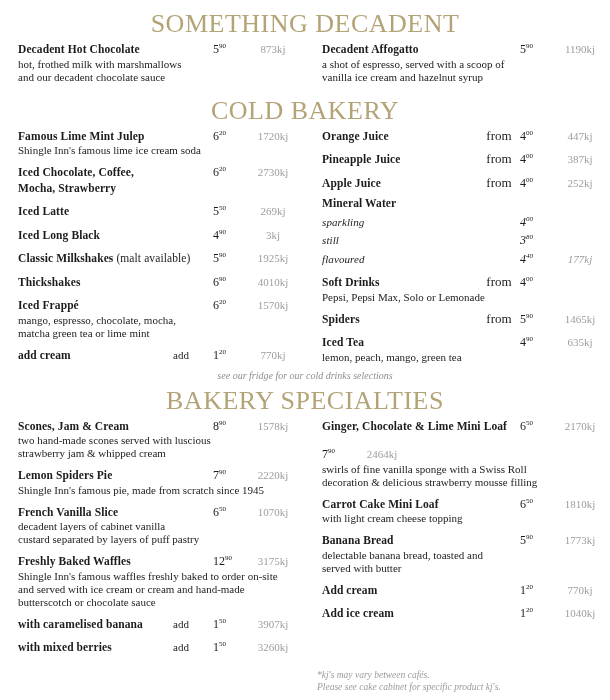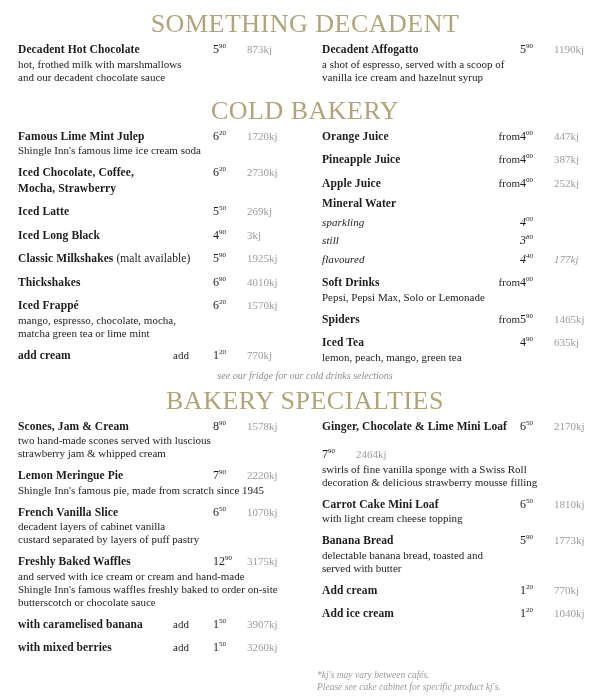--- a/index.html
+++ b/index.html
@@ -42,41 +42,41 @@
   }
   .nm .light { font-weight: normal; }
   .addlbl {
     font-size: 11px;
     line-height: 15.5px;
     width: 40px;
     text-align: left;
     flex: 0 0 40px;
   }
   .fromlbl {
-    font-size: 11px;
+    font-size: 13px;
     line-height: 15.5px;
     width: 42px;
-    text-align: right;
+    text-align: center;
     flex: 0 0 42px;
   }
   .price {
     font-size: 12px;
     line-height: 15.5px;
     width: 34px;
     text-align: left;
     flex: 0 0 34px;
     white-space: nowrap;
   }
   .price sup { font-size: 7px; vertical-align: super; letter-spacing: 0; }
   .kj {
     font-size: 11px;
     line-height: 15.5px;
     color: #9d9d9d;
     width: 52px;
-    text-align: left;
+    text-align: center;
     flex: 0 0 52px;
     white-space: nowrap;
   }
   .desc {
     font-size: 11px;
     line-height: 13px;
     font-weight: normal;
     color: #1c1c1c;
     white-space: nowrap;
   }
@@ -295,21 +295,21 @@
               <span class="nm">Scones, Jam &amp; Cream</span>
               <span class="price">8<sup>90</sup></span>
               <span class="kj">1578kj</span>
             </div>
             <div class="desc">two hand-made scones served with  luscious</div>
             <div class="desc">strawberry jam &amp; whipped cream</div>
           </div>
           <div class="gap-sm"></div>
           <div class="item">
             <div class="row">
-              <span class="nm">Lemon Meringue Pie</span>
+              <span class="nm">Lemon Spiders Pie</span>
               <span class="price">7<sup>90</sup></span>
               <span class="kj">2220kj</span>
             </div>
             <div class="desc">Shingle Inn's famous pie, made from scratch since 1945</div>
           </div>
           <div class="gap-sm"></div>
           <div class="item">
             <div class="row">
               <span class="nm">French Vanilla Slice</span>
               <span class="price">6<sup>50</sup></span>
@@ -318,22 +318,22 @@
             <div class="desc">decadent layers of cabinet vanilla</div>
             <div class="desc">custard separated by layers of puff pastry</div>
           </div>
           <div class="gap-sm"></div>
           <div class="item">
             <div class="row">
               <span class="nm">Freshly Baked Waffles</span>
               <span class="price">12<sup>90</sup></span>
               <span class="kj">3175kj</span>
             </div>
+            <div class="desc">Shingle Inn's famous waffles freshly baked to order on-site</div>
             <div class="desc">and served with ice cream or cream and hand-made</div>
-            <div class="desc">Shingle Inn's famous waffles freshly baked to order on-site</div>
             <div class="desc">butterscotch or chocolate sauce</div>
           </div>
           <div class="gap-sm"></div>
           <div class="item">
             <div class="row">
               <span class="nm">with caramelised banana</span>
               <span class="addlbl">add</span>
               <span class="price">1<sup>50</sup></span>
               <span class="kj">3907kj</span>
             </div>

